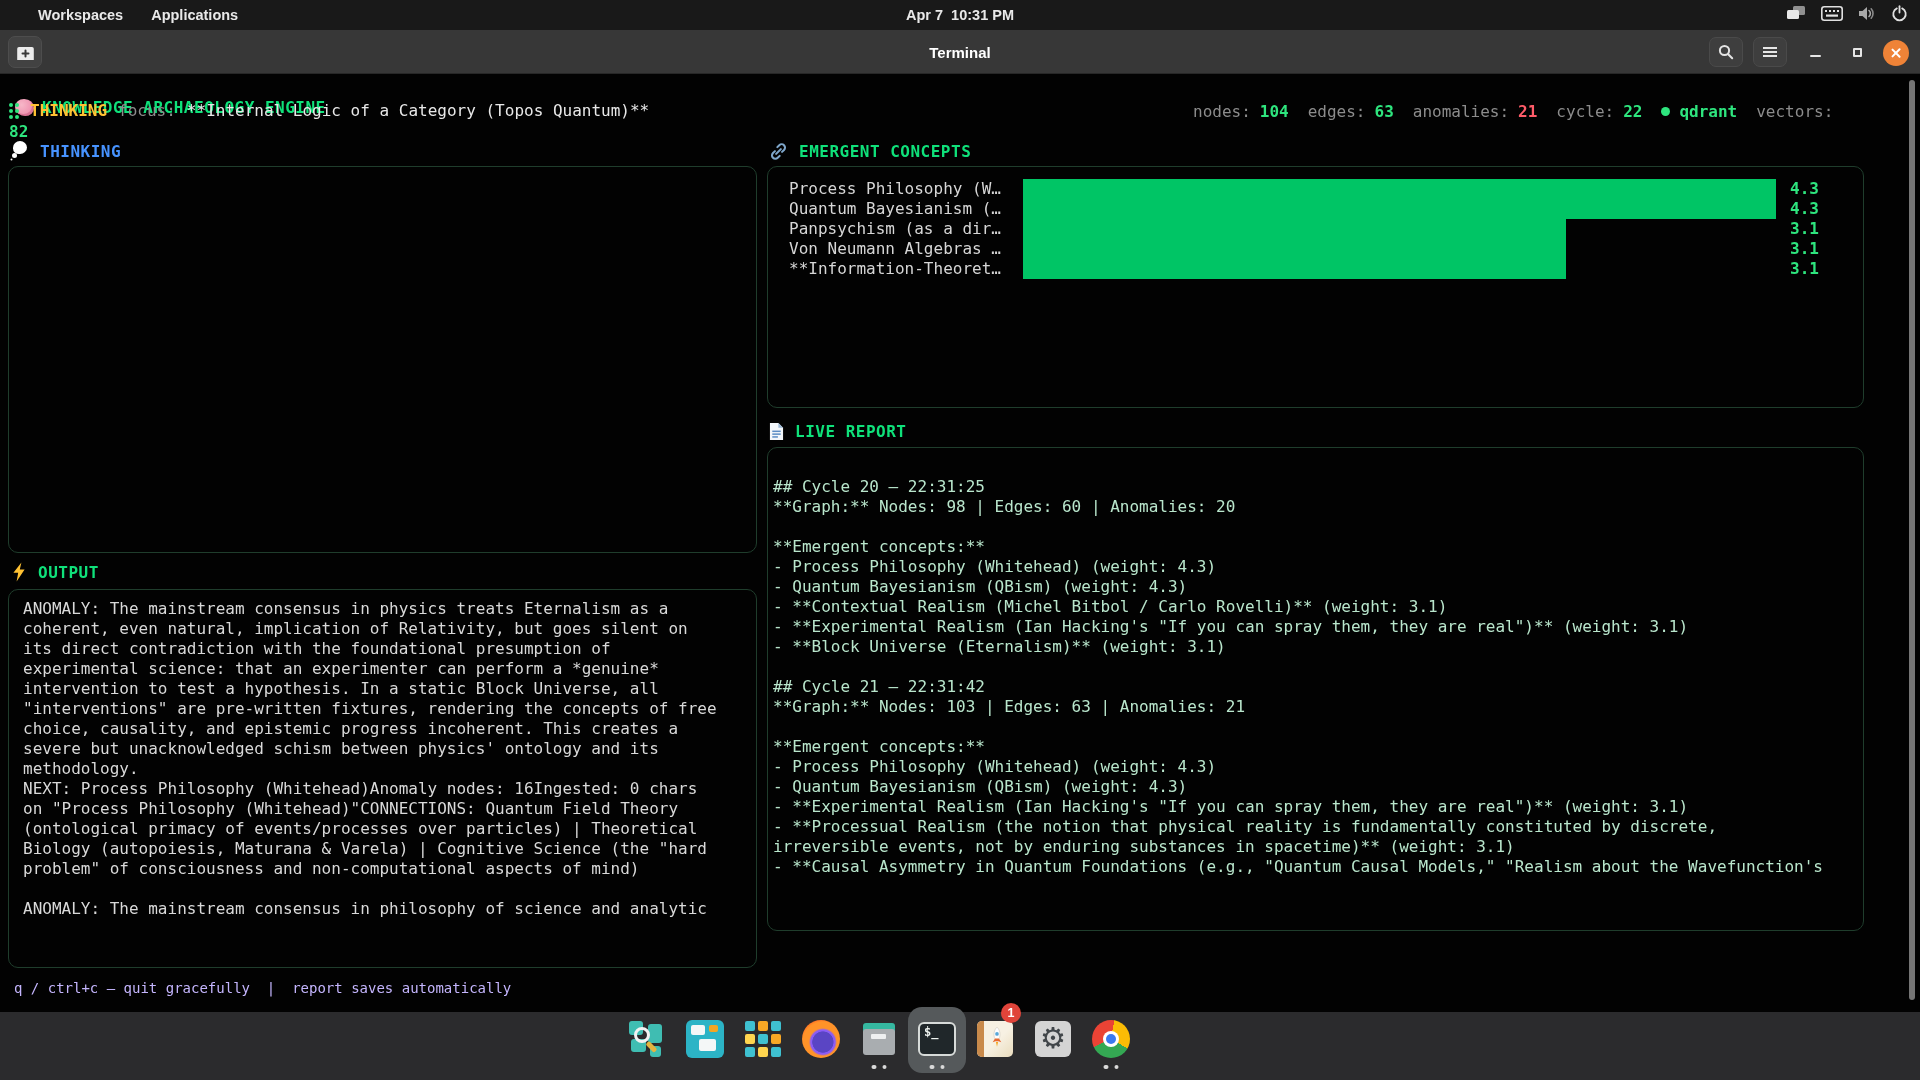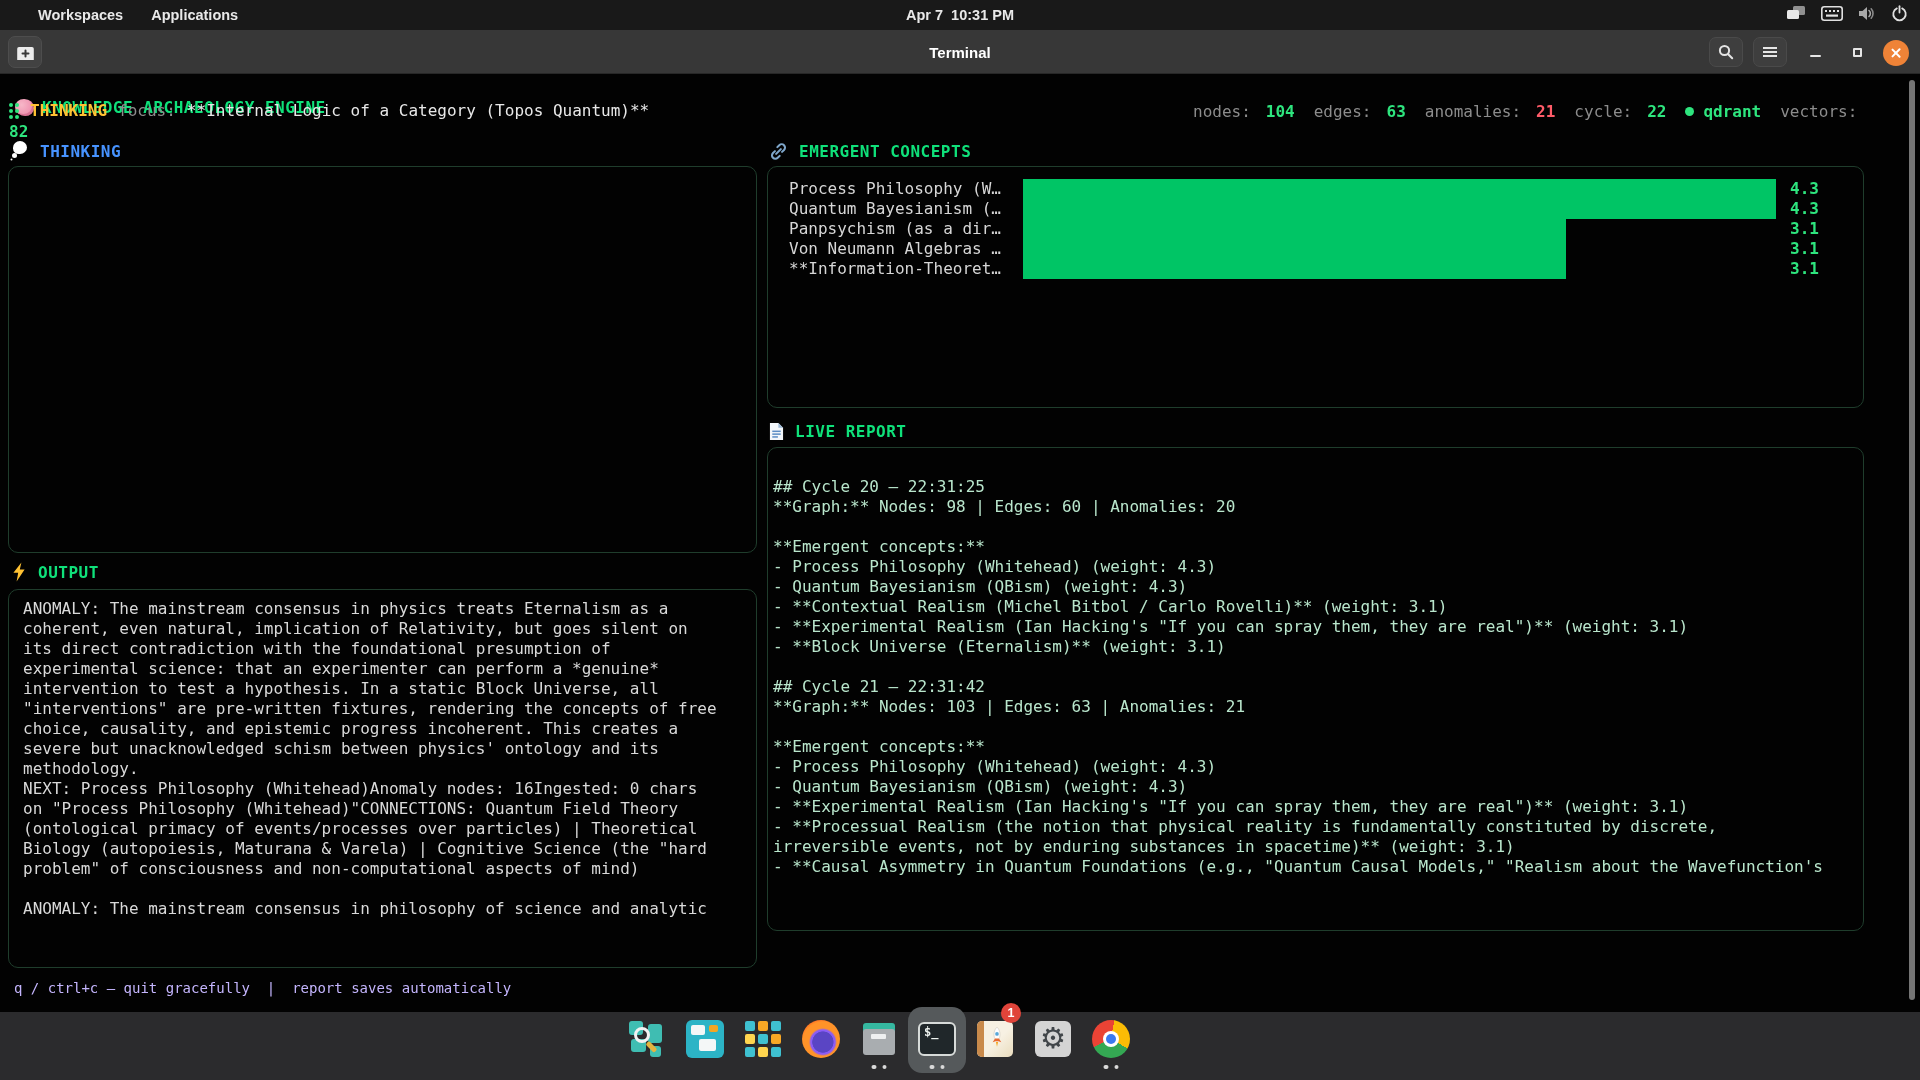--- a/index.html
+++ b/index.html
@@ -49,21 +49,21 @@
   .terminal{position:absolute;top:74px;left:0;width:1920px;height:938px;background:#020202;
             font-family:"DejaVu Sans Mono",monospace;font-size:16px;color:var(--output-text);}
   .t-abs{position:absolute;white-space:pre;}
   .app-title-line{left:15px;top:3px;height:22px;display:flex;gap:8px;align-items:center;margin-top:19px;}
   .app-title{color:var(--title-green);font-weight:700;letter-spacing:.5px;}
   .think-line{left:9px;top:26px;height:20px;display:flex;gap:11px;align-items:center;}
   .state-label{color:var(--warn-yellow);font-weight:700;}
   .dim{color:var(--dim);}
   .focus-text{color:#e8e8e8;}
   .stats{left:1193px;top:27px;height:20px;display:flex;column-gap:19px;align-items:center;}
-  .stat{display:flex;column-gap:15px;}
+  .stat{display:flex;column-gap:9px;}
   .v-green{color:var(--accent-green);font-weight:700;}
   .v-red{color:var(--alert-red);font-weight:700;}
   .qdrant{display:flex;align-items:center;column-gap:9px;color:var(--accent-green);font-weight:700;}
   .qdrant-dot{width:9px;height:9px;border-radius:50%;background:var(--accent-green);}
   .vectors-wrap{left:9px;top:48px;color:var(--accent-green);font-weight:700;}
 
   .panel-header{position:absolute;display:flex;gap:11px;align-items:center;height:22px;
                 color:var(--title-green);font-weight:700;letter-spacing:.5px;}
   .ph-thinking{left:9px;top:66px;color:var(--info-blue);}
   .ph-output{left:11px;top:487px;}

